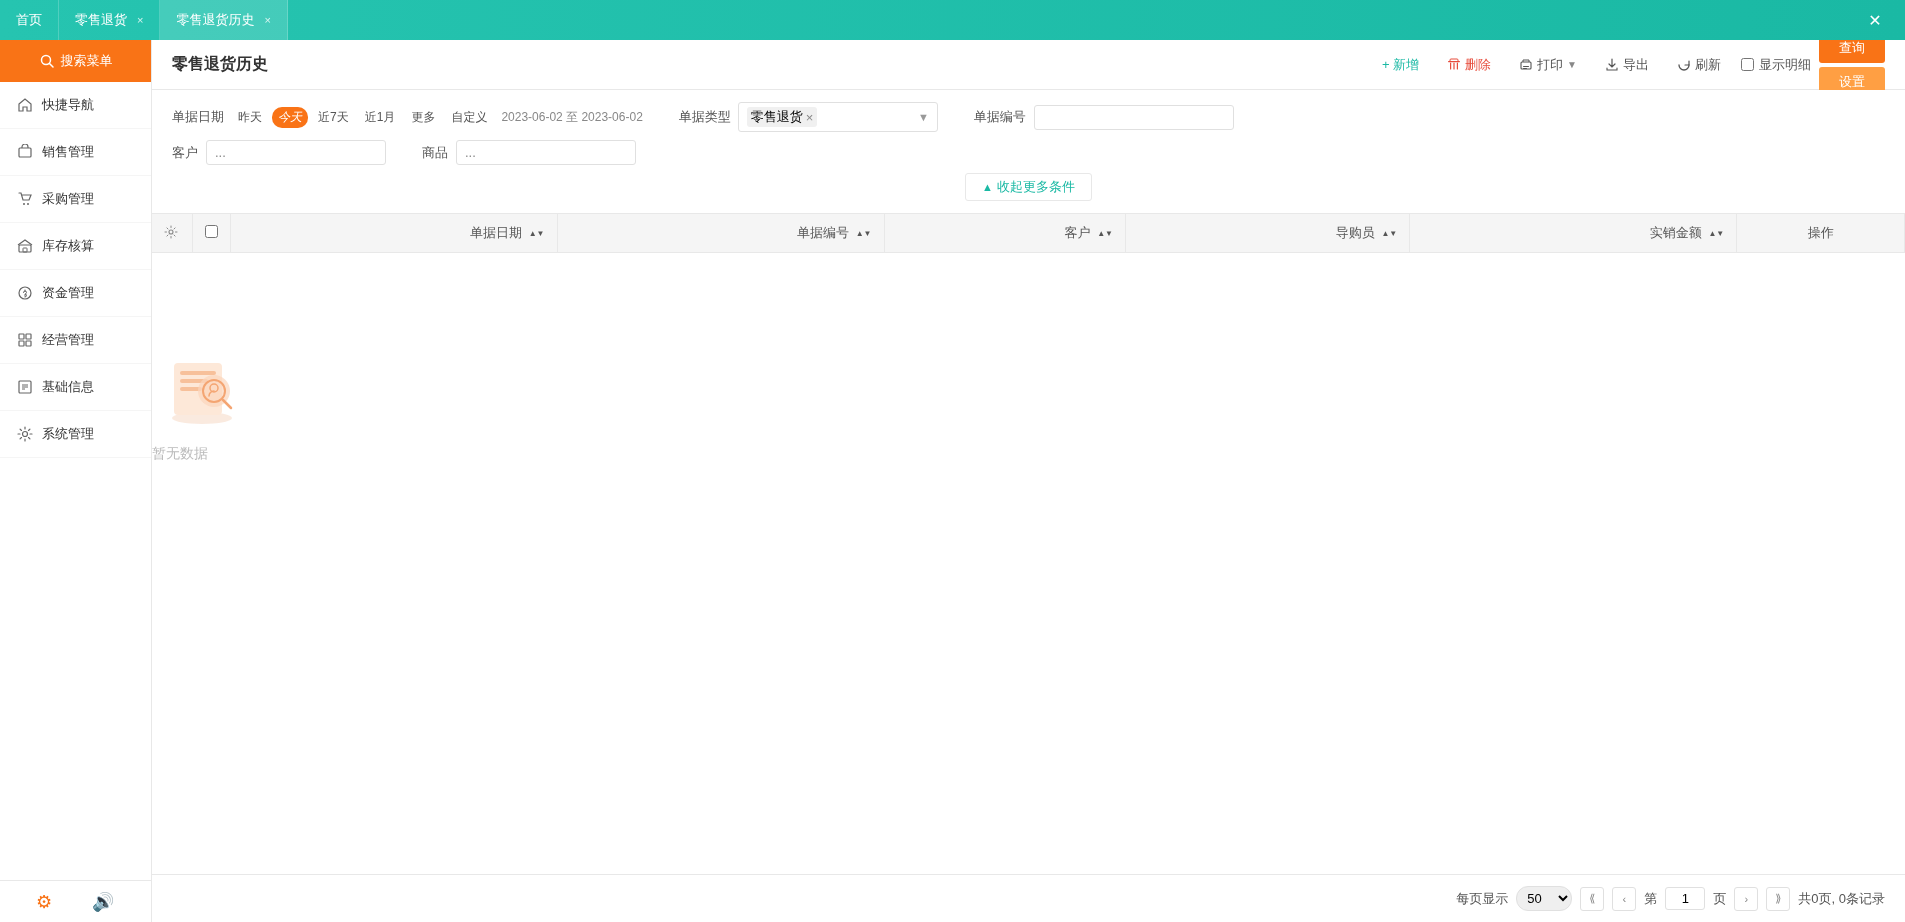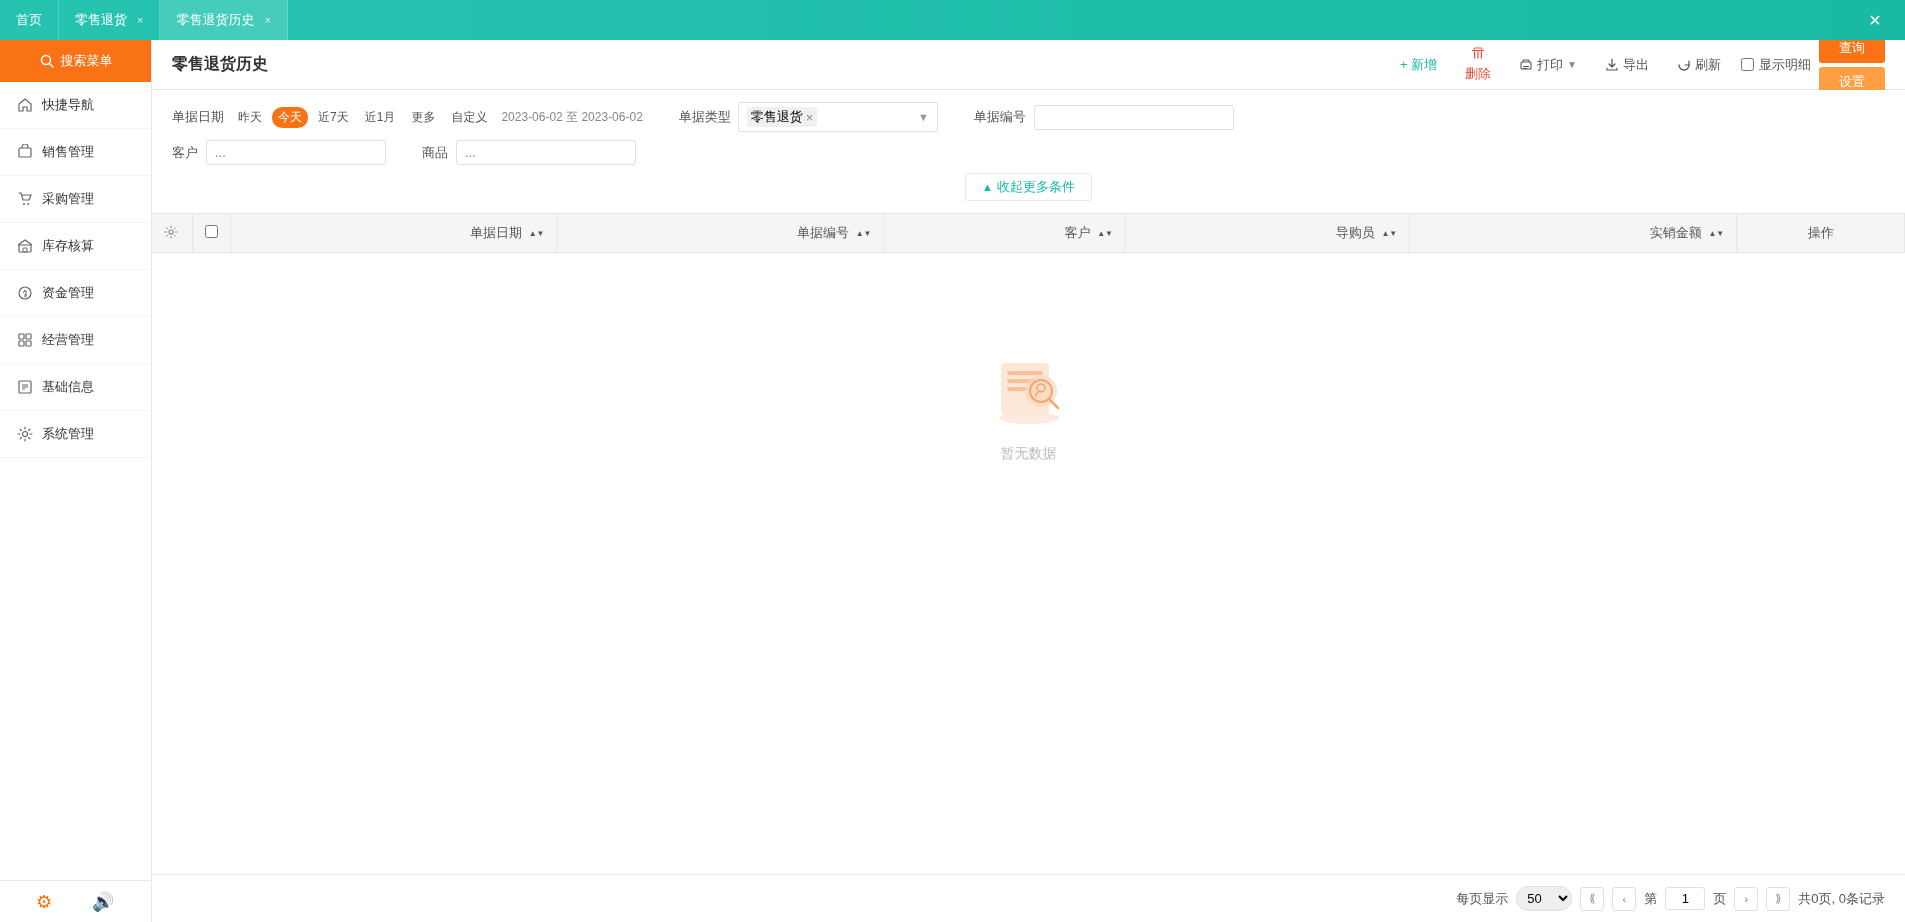--- a/index.html
+++ b/index.html
@@ -148,21 +148,21 @@
       display: flex;
       align-items: center;
       gap: 4px;
       cursor: pointer;
       color: #555;
       font-size: 13px;
       padding: 4px 8px;
       border-radius: 3px;
     }
     .toolbar-btn.new-btn { color: #1ab9a4; }
-    .toolbar-btn.del-btn { color: #e74c3c; flex-direction: column; }
+    .toolbar-btn.del-btn { color: #e74c3c; }
     .toolbar-btn.print-btn { color: #555; }
     .toolbar-btn.export-btn { color: #555; }
     .toolbar-btn.refresh-btn { color: #555; }
     .show-detail-check {
       display: flex;
       align-items: center;
       gap: 5px;
       cursor: pointer;
       color: #555;
     }
@@ -222,20 +222,21 @@
       padding: 2px 6px;
       cursor: pointer;
       color: #555;
       font-size: 12px;
       border-radius: 3px;
     }
     .date-opt.active {
       background: #f97316;
       color: #fff;
       border-radius: 10px;
+      font-style: italic;
     }
     .date-range {
       color: #888;
       font-size: 12px;
     }
     .filter-select {
       display: flex;
       align-items: center;
       border: 1px solid #e0e0e0;
       border-radius: 3px;
@@ -331,21 +332,21 @@
     }
     .th-check {
       width: 36px;
       text-align: center;
     }
 
     
     .empty-state {
       display: flex;
       flex-direction: column;
-      align-items: center;
+      align-items: flex-start;
       justify-content: center;
       padding: 80px 0;
       color: #999;
     }
     .empty-icon {
       width: 100px;
       height: 100px;
       margin-bottom: 12px;
     }
     .empty-text {

